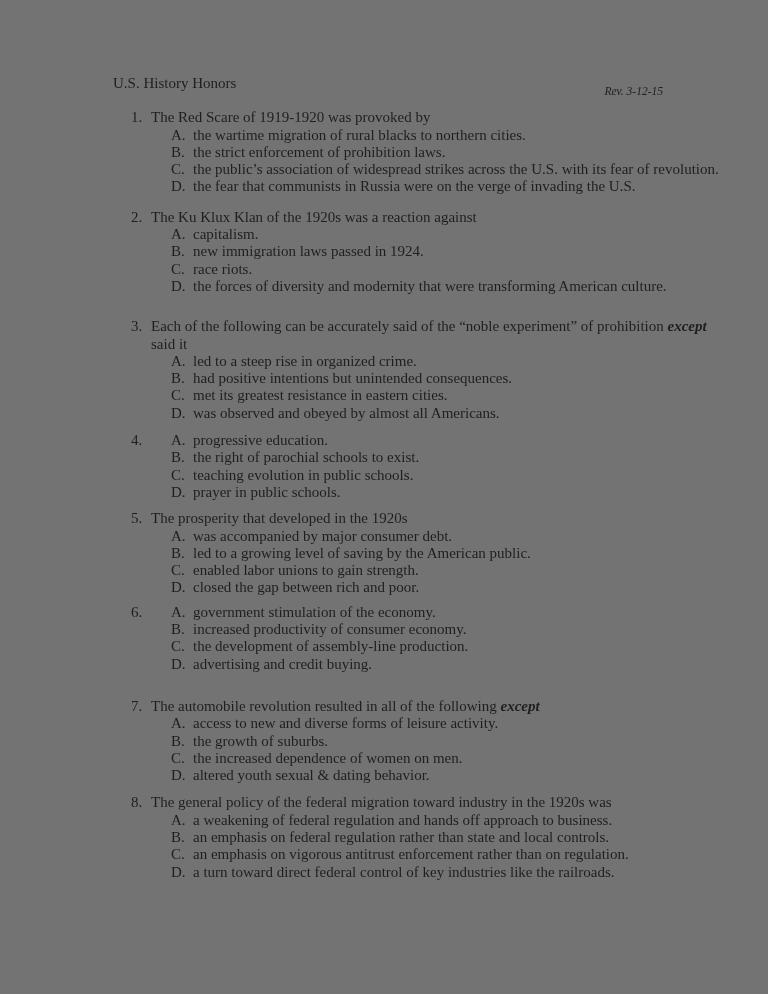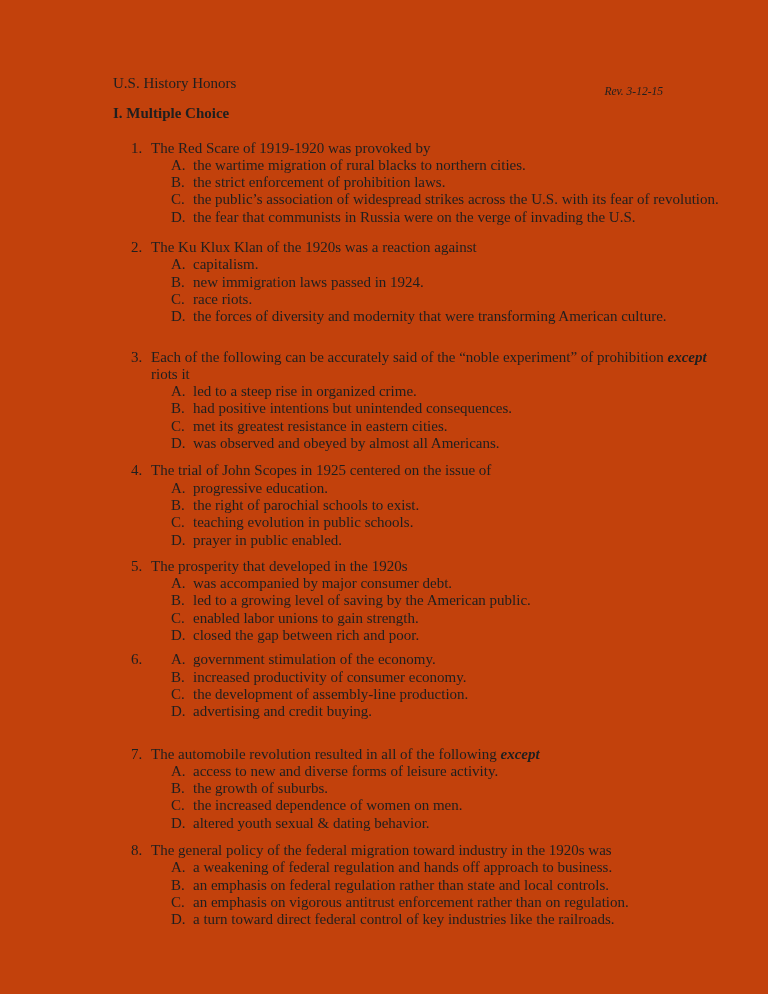--- a/index.html
+++ b/index.html
@@ -4,21 +4,21 @@
 <style>
   html, body {
     margin: 0;
     padding: 0;
     background: #ffffff;
   }
   .page {
     position: relative;
     width: 768px;
     height: 994px;
-    background: #c2410c;
+    background: #737373;
     overflow: hidden;
     font-family: "Liberation Serif", "DejaVu Serif", serif;
     color: #1f1f1f;
     font-size: 15px;
     line-height: 17.3px;
   }
   .doc-header {
     padding: 75px 105px 0 113px;
   }
   .course-name {
@@ -83,21 +83,20 @@
   .opt-text {
     flex: 1;
   }
 </style>
 </head>
 <body>
 
 <div class="page">
   <div class="doc-header">
     <div class="course-name">U.S. History Honors</div>
-    <div class="section-heading">I. Multiple Choice</div>
   </div>
   <div class="revision-note">Rev. 3-12-15</div>
 
   <ol class="questions" id="questions">
   <li class="question">
     <span class="q-num">1.</span>
     <div class="q-body">
       <div class="q-stem"><span class="stem-prefix">The Red Scare of 1919-1920 was provoked by</span><span class="stem-suffix"></span></div>
       <ul class="options">
   <li class="option">
@@ -147,21 +146,21 @@
     <span class="opt-letter">D.</span>
     <span class="opt-text">the forces of diversity and modernity that were transforming American culture.</span>
   </li>
 </ul>
     </div>
   </li>
 
   <li class="question">
     <span class="q-num">3.</span>
     <div class="q-body">
-      <div class="q-stem"><span class="stem-prefix">Each of the following can be accurately said of the “noble experiment” of prohibition </span><span class="stem-em">except</span><span class="stem-suffix"> riots it</span></div>
+      <div class="q-stem"><span class="stem-prefix">Each of the following can be accurately said of the “noble experiment” of prohibition </span><span class="stem-em">except</span><span class="stem-suffix"> said it</span></div>
       <ul class="options">
   <li class="option">
     <span class="opt-letter">A.</span>
     <span class="opt-text">led to a steep rise in organized crime.</span>
   </li>
 
   <li class="option">
     <span class="opt-letter">B.</span>
     <span class="opt-text">had positive intentions but unintended consequences.</span>
   </li>
@@ -175,40 +174,39 @@
     <span class="opt-letter">D.</span>
     <span class="opt-text">was observed and obeyed by almost all Americans.</span>
   </li>
 </ul>
     </div>
   </li>
 
   <li class="question">
     <span class="q-num">4.</span>
     <div class="q-body">
-      <div class="q-stem"><span class="stem-prefix">The trial of John Scopes in 1925 centered on the issue of</span><span class="stem-suffix"></span></div>
       <ul class="options">
   <li class="option">
     <span class="opt-letter">A.</span>
     <span class="opt-text">progressive education.</span>
   </li>
 
   <li class="option">
     <span class="opt-letter">B.</span>
     <span class="opt-text">the right of parochial schools to exist.</span>
   </li>
 
   <li class="option">
     <span class="opt-letter">C.</span>
     <span class="opt-text">teaching evolution in public schools.</span>
   </li>
 
   <li class="option">
     <span class="opt-letter">D.</span>
-    <span class="opt-text">prayer in public enabled.</span>
+    <span class="opt-text">prayer in public schools.</span>
   </li>
 </ul>
     </div>
   </li>
 
   <li class="question">
     <span class="q-num">5.</span>
     <div class="q-body">
       <div class="q-stem"><span class="stem-prefix">The prosperity that developed in the 1920s</span><span class="stem-suffix"></span></div>
       <ul class="options">

